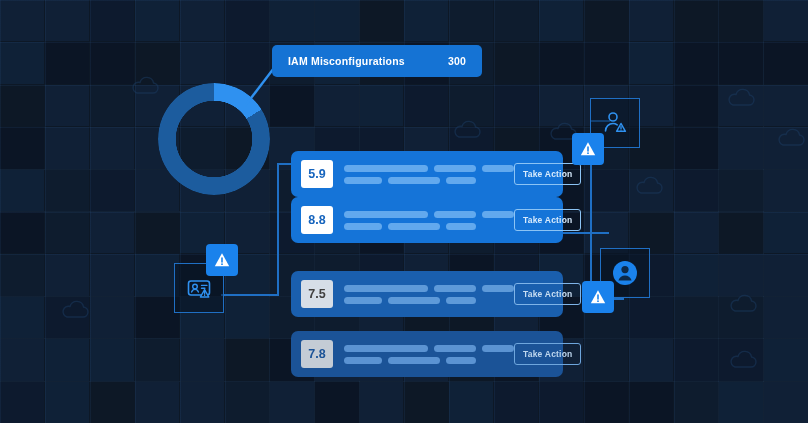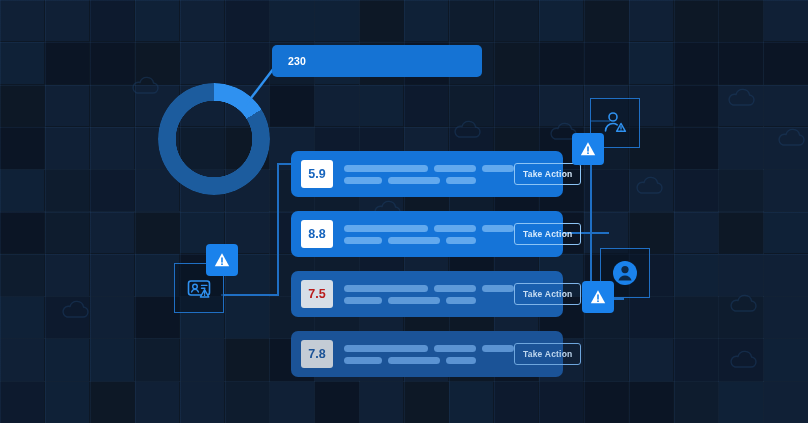--- a/index.html
+++ b/index.html
@@ -343,59 +343,60 @@
   <div class="conn" style="left:590px; top:120px; width:20px; height:1.6px;"></div>
 
   <div id="donut">
     <div class="ring"></div>
   </div>
   <svg id="leader" width="40" height="46">
     <line x1="0" y1="44" x2="32" y2="2" stroke="#2f91f0" stroke-width="2.4"></line>
   </svg>
 
   <div id="tooltip">
-    <span class="t-count">230</span>
+    <span class="t-label">IAM Misconfigurations</span>
+    <span class="t-count">300</span>
   </div>
 
   <div class="row" style="top:151px; background:#1574d8;">
     <div class="score" style="background:#ffffff; color:#1664bd;">5.9</div>
     <div class="bars">
       <div class="barline">
         <div class="bar" style="width:84px; background:#62a9ee;"></div>
         <div class="bar" style="width:42px; background:#62a9ee;"></div>
         <div class="bar" style="width:32px; background:#62a9ee;"></div>
       </div>
       <div class="barline">
         <div class="bar" style="width:38px; background:#62a9ee;"></div>
         <div class="bar" style="width:52px; background:#62a9ee;"></div>
         <div class="bar" style="width:30px; background:#62a9ee;"></div>
       </div>
     </div>
     <div class="action" style="border-color:#8cc4f5; color:#d8ebfd;">Take Action</div>
   </div>
 
-  <div class="row" style="top:211px; background:#1574d8;">
+  <div class="row" style="top:197px; background:#1574d8;">
     <div class="score" style="background:#ffffff; color:#1664bd;">8.8</div>
     <div class="bars">
       <div class="barline">
         <div class="bar" style="width:84px; background:#62a9ee;"></div>
         <div class="bar" style="width:42px; background:#62a9ee;"></div>
         <div class="bar" style="width:32px; background:#62a9ee;"></div>
       </div>
       <div class="barline">
         <div class="bar" style="width:38px; background:#62a9ee;"></div>
         <div class="bar" style="width:52px; background:#62a9ee;"></div>
         <div class="bar" style="width:30px; background:#62a9ee;"></div>
       </div>
     </div>
     <div class="action" style="border-color:#8cc4f5; color:#d8ebfd;">Take Action</div>
   </div>
 
   <div class="row" style="top:271px; background:#1a5fae;">
-    <div class="score" style="background:#d6dee7; color:#b91c1c;">7.5</div>
+    <div class="score" style="background:#d6dee7; color:#404040;">7.5</div>
     <div class="bars">
       <div class="barline">
         <div class="bar" style="width:84px; background:#5e9ad9;"></div>
         <div class="bar" style="width:42px; background:#5e9ad9;"></div>
         <div class="bar" style="width:32px; background:#5e9ad9;"></div>
       </div>
       <div class="barline">
         <div class="bar" style="width:38px; background:#5e9ad9;"></div>
         <div class="bar" style="width:52px; background:#5e9ad9;"></div>
         <div class="bar" style="width:30px; background:#5e9ad9;"></div>

